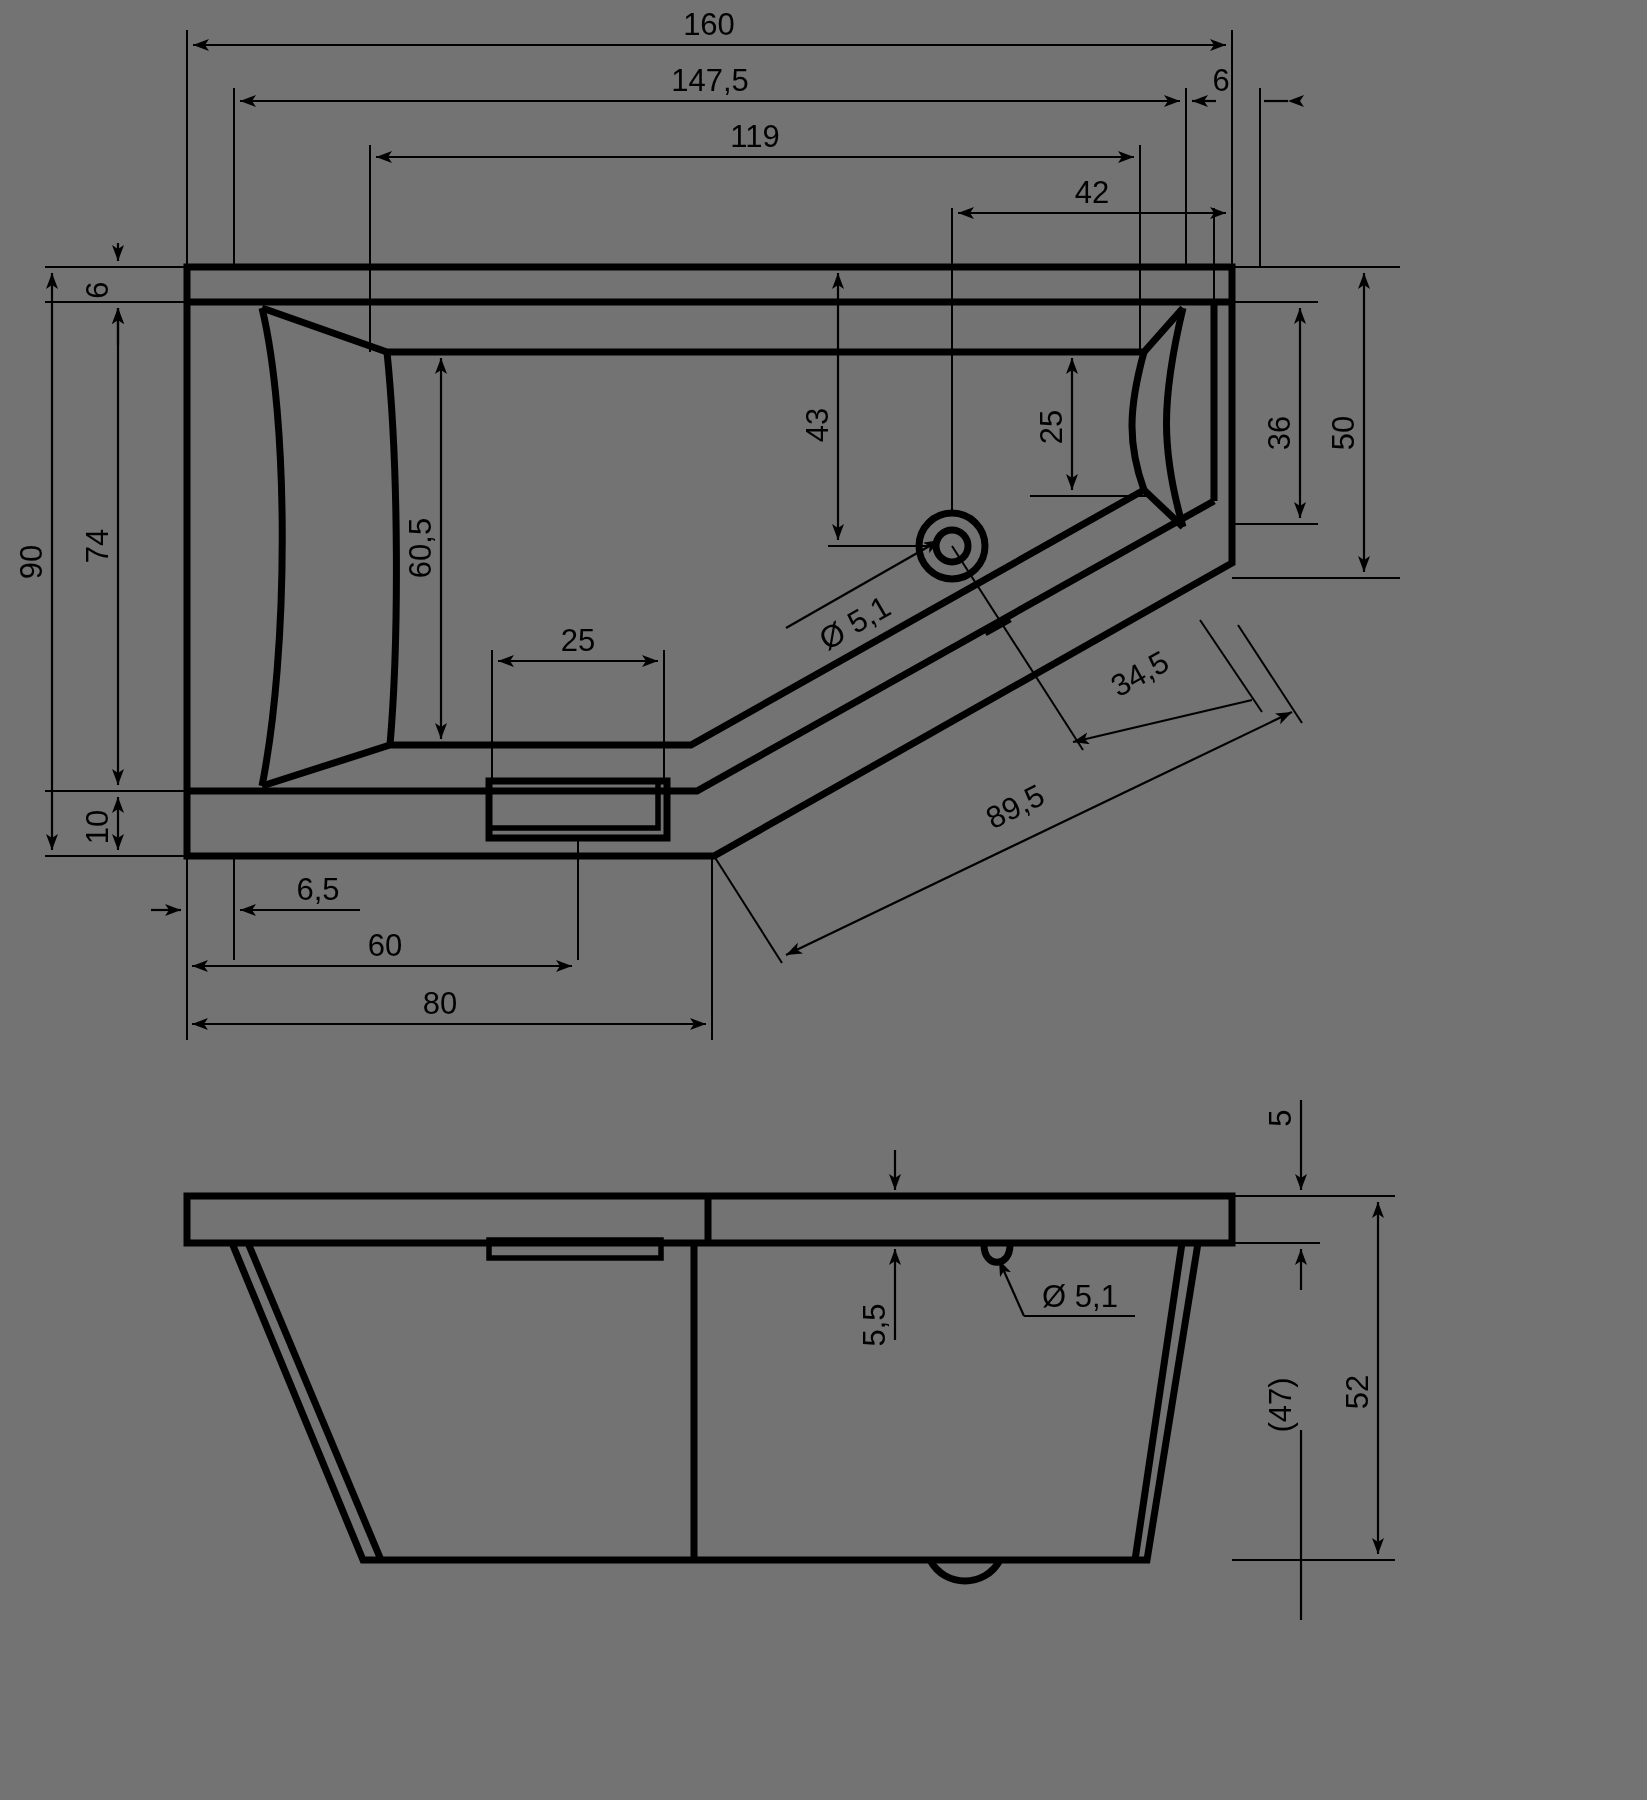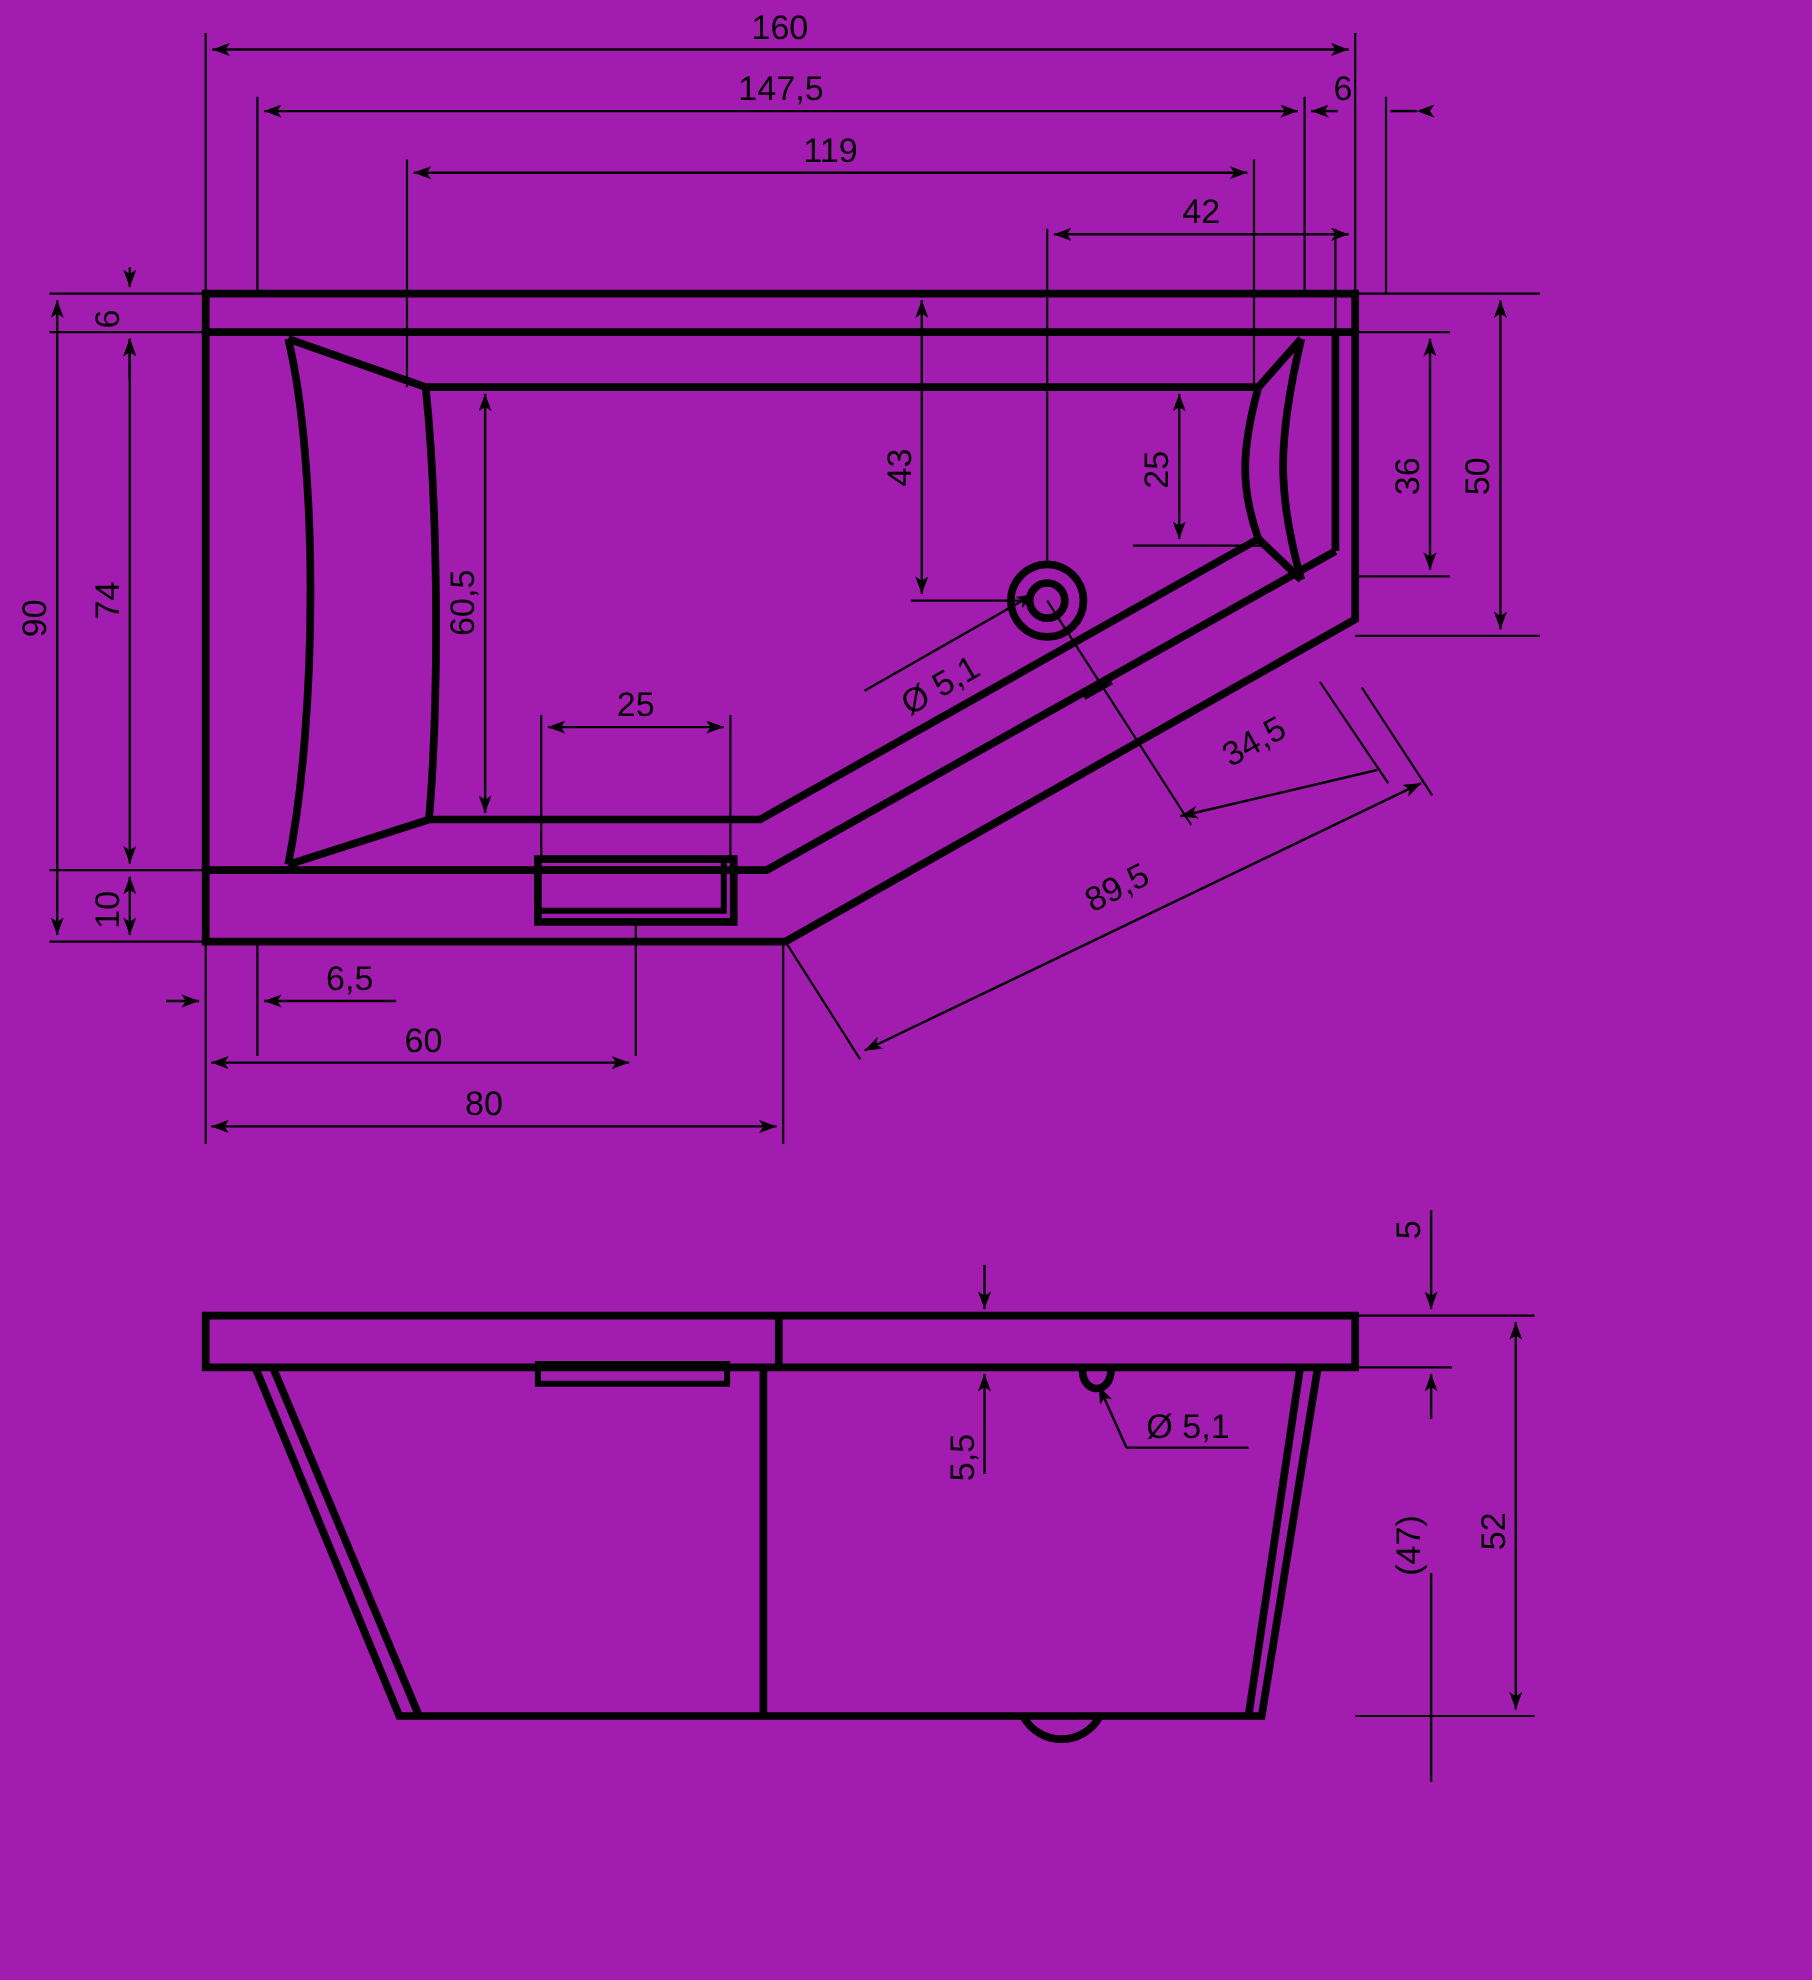--- a/index.html
+++ b/index.html
@@ -8,21 +8,21 @@
     padding: 0;
     background: #ffffff;
   }
   body {
     font-family: "Liberation Sans", sans-serif;
   }
   #sheet {
     position: relative;
     width: 1647px;
     height: 1800px;
-    background: #a21caf;
+    background: #737373;
     overflow: hidden;
   }
   #sheet svg {
     display: block;
   }
   text {
     font-family: "Liberation Sans", sans-serif;
     fill: #000000;
     font-size: 31px;
     letter-spacing: 0px;

